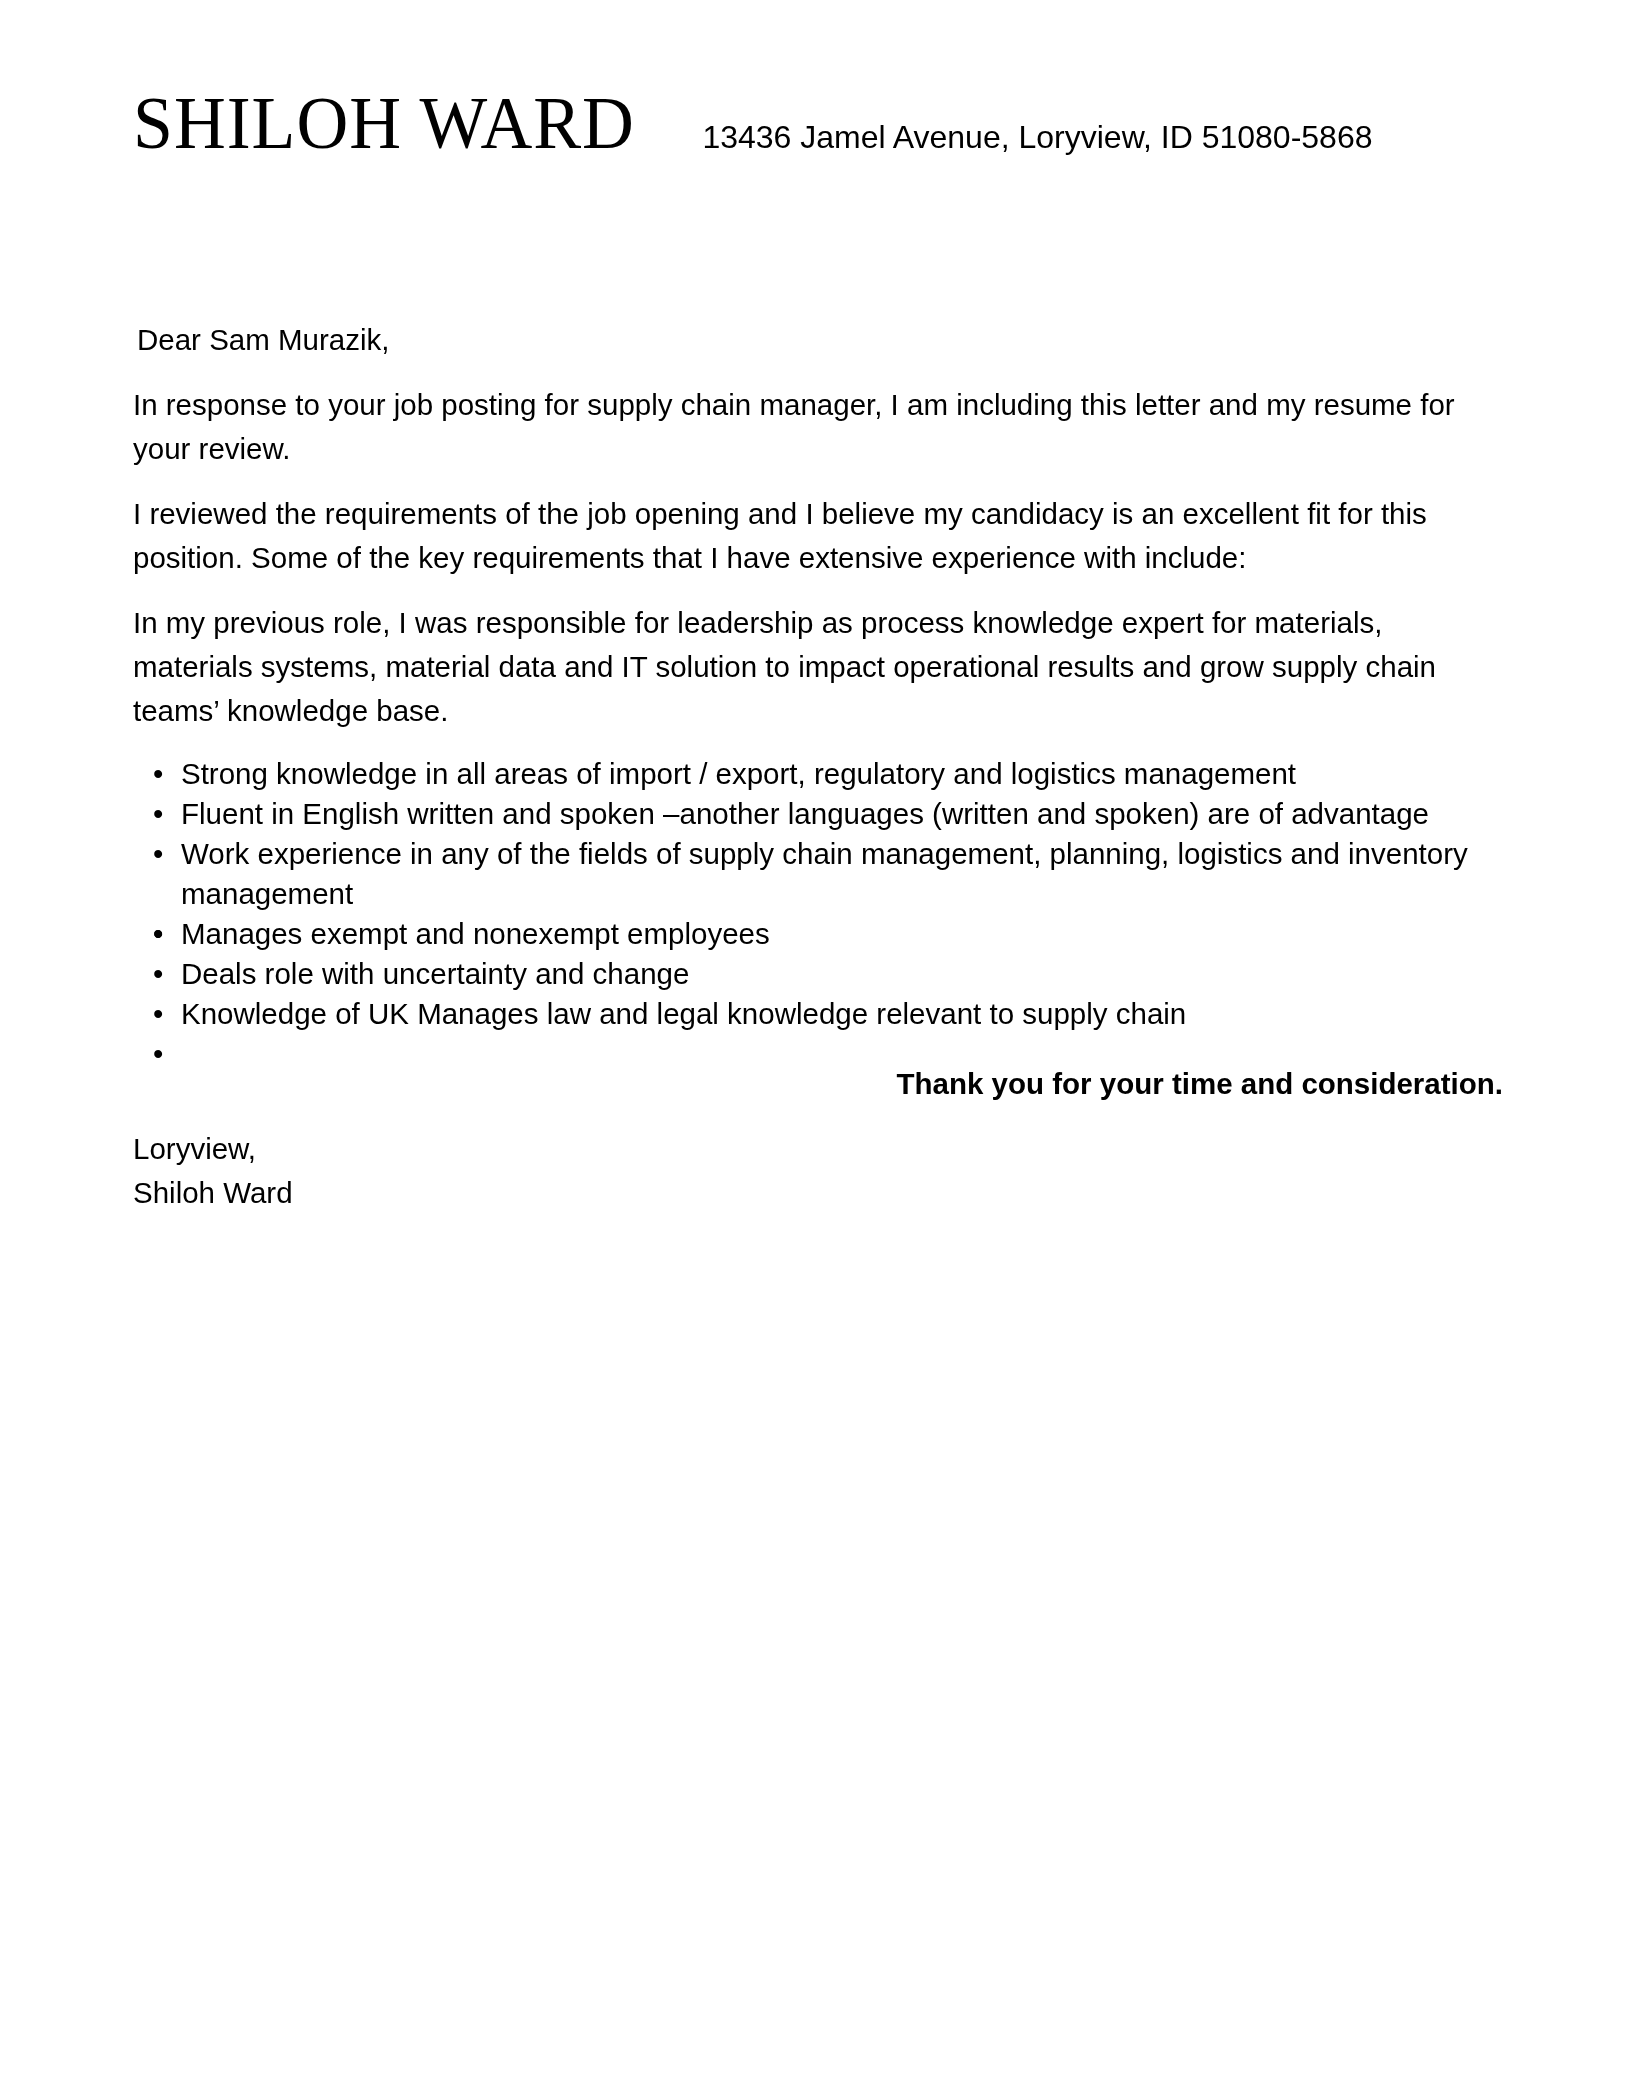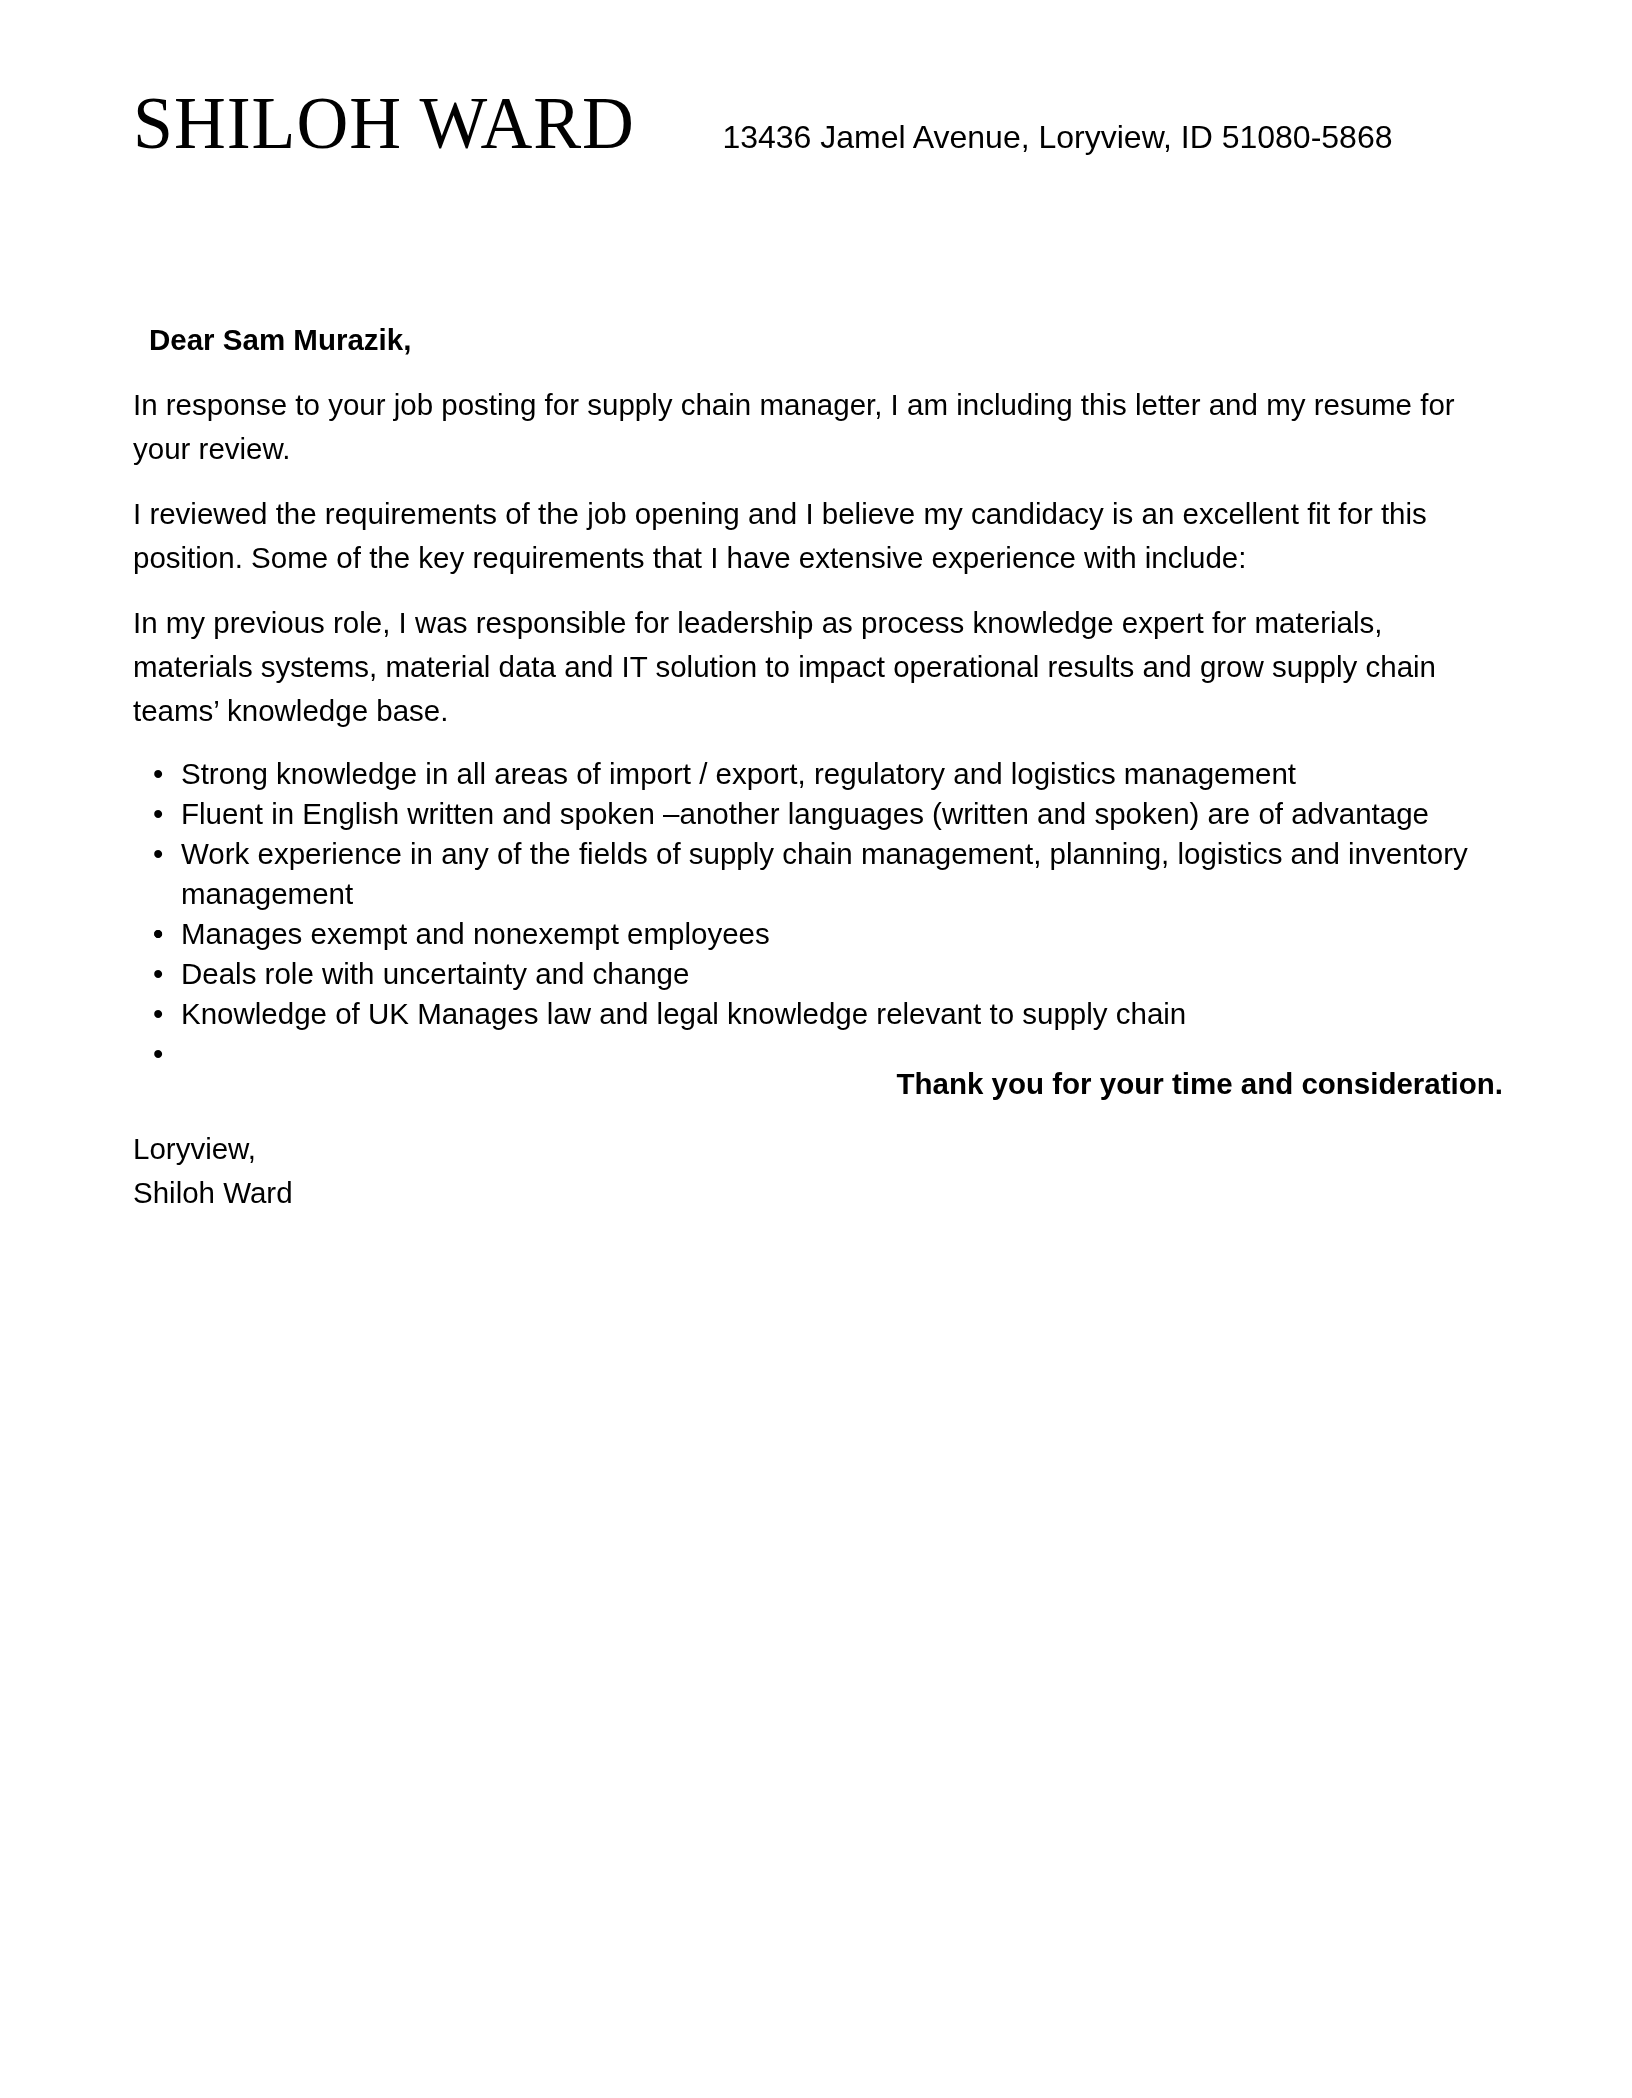--- a/index.html
+++ b/index.html
@@ -29,35 +29,35 @@
     font-size: 74px;
     letter-spacing: 1px;
     line-height: 1;
     white-space: nowrap;
     transform: scaleX(0.97);
     transform-origin: left center;
   }
   .address {
     font-family: "Liberation Sans", sans-serif;
     font-size: 32px;
-    margin-left: 72px;
+    margin-left: 52px;
     white-space: nowrap;
     letter-spacing: 0px;
   }
   .letter {
     position: absolute;
     left: 133px;
     top: 318px;
     width: 1370px;
     font-size: 29.5px;
     line-height: 44px;
   }
   .greeting {
-    font-weight: bold;
-    margin: 0 0 21px 16px;
+    font-weight: normal;
+    margin: 0 0 21px 4px;
   }
   .para {
     margin: 0 0 21px 0;
   }
   .req-list {
     margin: 0 0 28px 0;
     padding: 0 0 0 48px;
     list-style: none;
   }
   .req-item {

